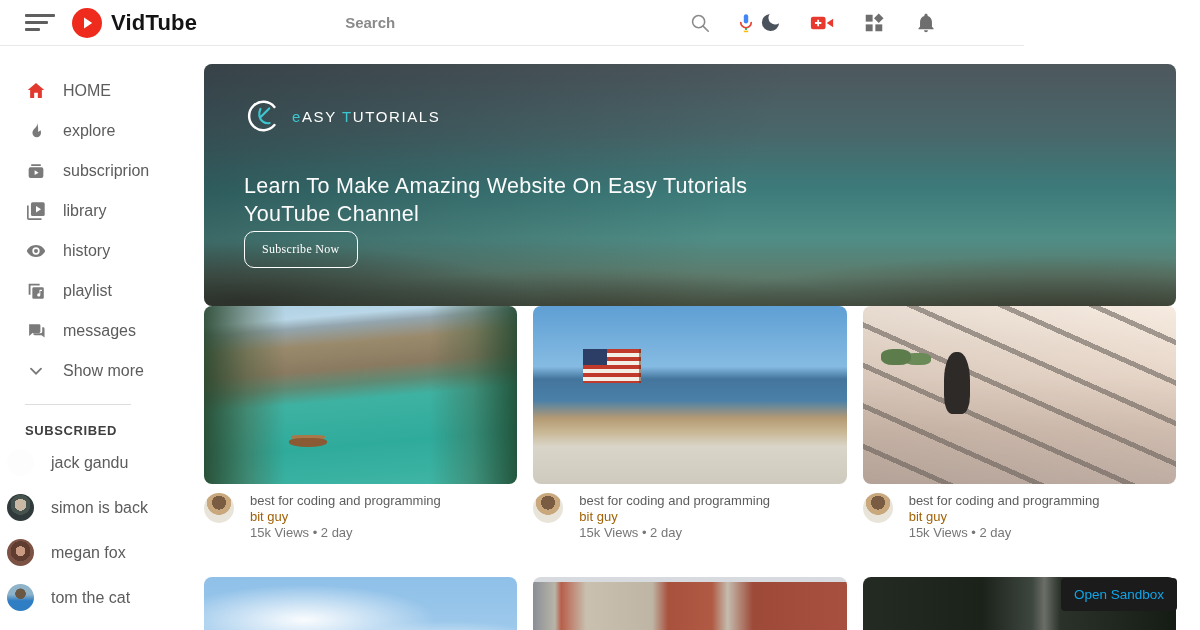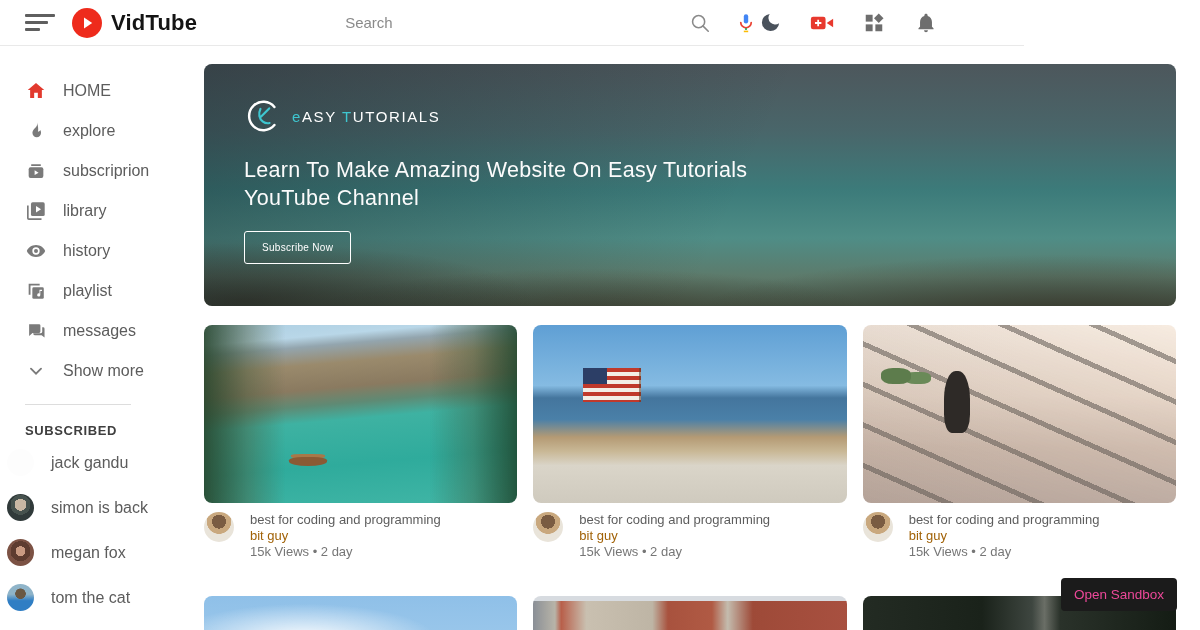--- a/index.html
+++ b/index.html
@@ -10,21 +10,21 @@
   .topbar { position:absolute; left:0; top:0; width:1024px; height:46px;
             background:#fff; border-bottom:1px solid #e9e9e9;
             display:flex; align-items:center; z-index:5; }
   .menu-btn { margin-left:25px; width:30px; height:20px; display:flex; flex-direction:column;
               justify-content:center; gap:4px; cursor:pointer; }
   .menu-btn span { height:3px; background:#5f5f5f; border-radius:1px; }
   .menu-btn .l1 { width:30px; } .menu-btn .l2 { width:23px; } .menu-btn .l3 { width:15px; }
   .brand { display:flex; align-items:center; gap:9px; margin-left:17px; cursor:pointer; }
   .brand-name { font-size:22px; font-weight:bold; color:#141414; letter-spacing:.2px; }
   .search-input { margin-left:148px; width:382px; border:none; outline:none;
-                  font-size:15px; color:#333; background:transparent; }
+                  font-size:15px; color:#333; background:transparent;font-weight:bold; }
   .search-input::placeholder { color:#8a8a8a; }
   .tb-icon { width:24px; height:24px; display:flex; align-items:center; justify-content:center;
              cursor:pointer; flex:none; }
   .tb-right { margin-left:auto; margin-right:86px; display:flex; align-items:center; gap:28px; }
   .mic-wrap { margin-left:22px; }
 
   
   .sidebar { position:absolute; left:0; top:46px; width:180px; height:584px; background:#fff;
              padding-top:25px; }
   .side-item { height:40px; display:flex; align-items:center; gap:16px; padding-left:25px;
@@ -51,28 +51,28 @@
               radial-gradient(ellipse 60% 45% at 88% 108%, rgba(44,32,22,.65), transparent 65%),
               radial-gradient(ellipse 50% 40% at 4% 98%, rgba(40,30,20,.6), transparent 60%),
               radial-gradient(ellipse 45% 30% at 40% 104%, rgba(52,40,26,.5), transparent 65%),
               linear-gradient(180deg, #4d575c 0%, #49666a 28%, #3c7b7a 52%, #4f8d86 72%, #5d7a6b 88%, #4a5c4e 100%); }
   .banner::before { content:""; position:absolute; inset:0;
             background:linear-gradient(115deg, rgba(20,32,38,.38), rgba(20,32,38,0) 55%); }
   .banner-inner { position:absolute; inset:0; padding:33px 0 0 40px; color:#fff; }
   .blogo-row { display:flex; align-items:center; gap:10px; }
   .blogo-text { font-size:15px; letter-spacing:1.6px; font-weight:500; white-space:pre; }
   .cyan { color:#3ec6d0; }
-  .headline { margin-top:22px; font-size:21.5px; line-height:27.5px; font-weight:500;
+  .headline { margin-top:38px; font-size:21.5px; line-height:27.5px; font-weight:500;
               color:#fbfbfb; letter-spacing:.3px; }
   .cta { position:absolute; left:40px; top:167px; background:transparent; color:#fff;
-         border:1.5px solid #fff; border-radius:3px; padding:10px 17px; font-size:10px;
-         font-family:Liberation Sans, sans-serif; letter-spacing:.3px; cursor:pointer; }
-
-  
-  .grid { margin-top:19px; display:grid; grid-template-columns:repeat(3, 1fr); column-gap:16px;
+         border:1.5px solid #fff; border-radius:10px; padding:10px 17px; font-size:12px;
+         font-family:Liberation Serif, serif; letter-spacing:.3px; cursor:pointer; }
+
+  
+  .grid { display:grid; grid-template-columns:repeat(3, 1fr); column-gap:16px;
           width:972px; }
   .thumb { width:100%; height:178px; border-radius:8px; position:relative; overflow:hidden; cursor:pointer; }
 
   .thumb-lake { background:
       linear-gradient(to right, rgba(40,70,45,.9) 0%, rgba(70,90,60,.45) 14%, transparent 26%),
       linear-gradient(to left,  rgba(30,70,45,.85) 0%, rgba(60,90,60,.4) 14%, transparent 28%),
       linear-gradient(175deg, #adcfe2 0%, #b9d7e8 10%, #93a5ae 15%, #9a8a6c 24%, #8a7a60 36%, #5f8a74 44%, #3eb2a2 52%, #2fab9c 74%, #41b6a6 100%); }
   .thumb-lake::after { content:""; position:absolute; left:27%; top:74%; width:38px; height:9px;
       background:#8a5a34; border-radius:40% 40% 55% 55%; box-shadow:0 -5px 0 -2px #a87848; }
 
@@ -109,21 +109,21 @@
   .avatar30 { width:30px; height:30px; border-radius:50%; flex:none; cursor:pointer;
       background:radial-gradient(circle at 50% 32%, #7a5c42 0 7px, #c9a87e 7px 12px, #e9e4da 12.5px); }
   .vmeta { font-size:13px; line-height:16px; }
   .vtitle { color:#5d5d5d; cursor:pointer; }
   .vchan  { color:#a16207; cursor:pointer; }
   .vviews { color:#767676; }
 
   .row2 { margin-top:36px; }
 
   
-  .sandbox-btn { position:absolute; right:23px; top:578px; background:#1b1b1b; color:#ec4899;
+  .sandbox-btn { position:absolute; right:23px; top:578px; background:#1b1b1b; color:#0ea5e9;
       border:none; border-radius:4px; padding:9px 13px; font-size:13.5px; font-family:inherit;
       cursor:pointer; z-index:20; }
 
   svg { display:block; }
 </style>
 </head>
 <body>
 
 <header class="topbar">
   <div class="menu-btn">

